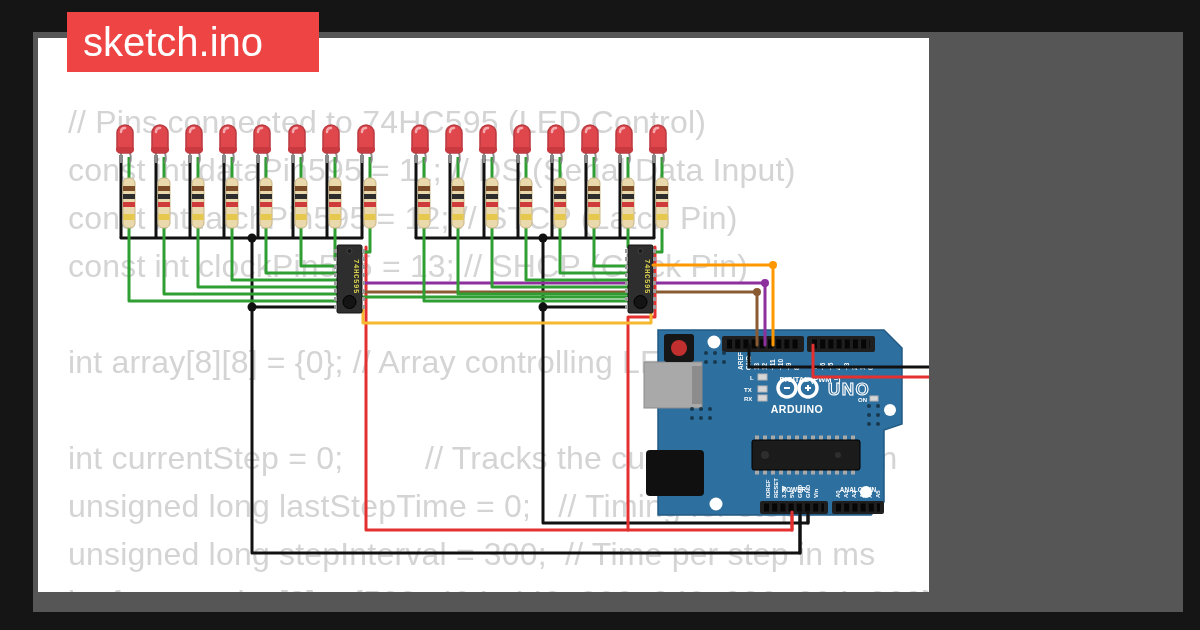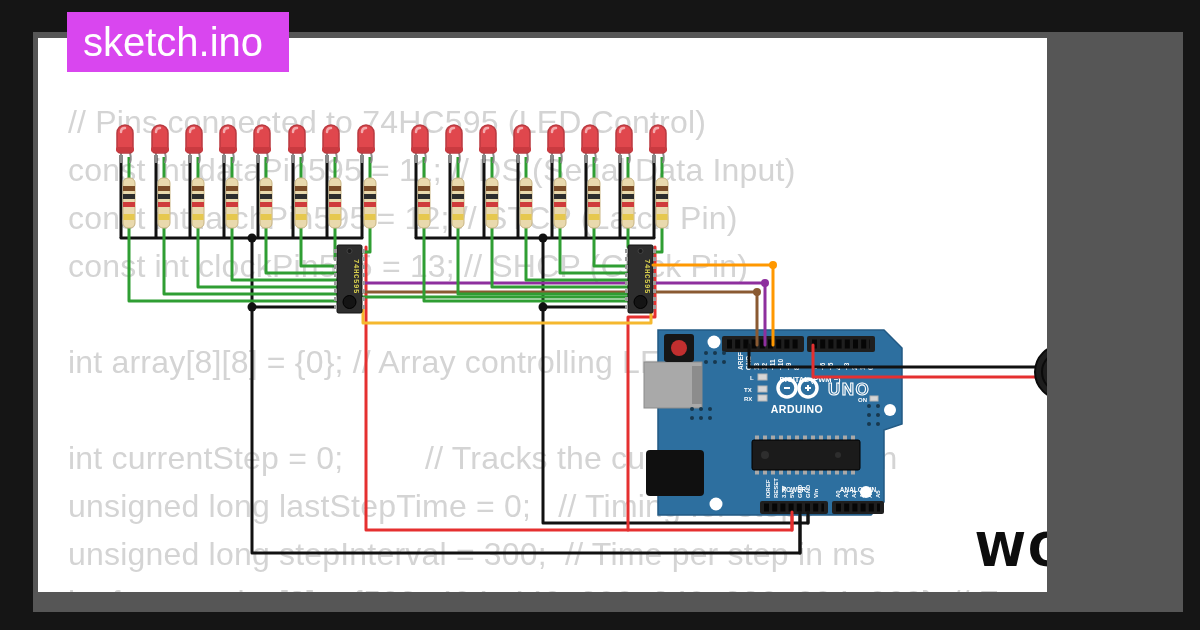--- a/index.html
+++ b/index.html
@@ -1,20 +1,20 @@
 <!DOCTYPE html>
 <html><head>
 <meta charset="utf-8">
 <style>
   html,body{margin:0;padding:0;background:#151515;}
   .stage{position:relative;width:1200px;height:630px;background:#151515;overflow:hidden;
          font-family:"Liberation Sans",sans-serif;}
   .card-frame{position:absolute;left:33px;top:32px;width:1150px;height:580px;background:#565656;}
-  .card{position:absolute;left:38px;top:38px;width:1009px;height:554px;background:#ffffff;overflow:hidden;}
-  .title-box{position:absolute;left:67px;top:12px;width:222px;height:60px;background:#d946ef;z-index:30;}
+  .card{position:absolute;left:38px;top:38px;width:891px;height:554px;background:#ffffff;overflow:hidden;}
+  .title-box{position:absolute;left:67px;top:12px;width:252px;height:60px;background:#ef4444;z-index:30;}
   .title-box .fname{display:block;padding-left:16px;line-height:60px;font-size:40px;color:#ffffff;
          font-family:"Liberation Sans",sans-serif;}
   .code-layer{position:absolute;left:0;top:0;width:100%;height:100%;z-index:1;}
   .code-line{position:absolute;left:30px;white-space:pre;font-size:32px;color:#d4d4d4;
          font-family:"Liberation Sans",sans-serif;letter-spacing:0.2px;}
   .code-line:nth-child(1){top:66px;}
   .code-line:nth-child(2){top:114px;}
   .code-line:nth-child(3){top:162px;}
   .code-line:nth-child(4){top:210px;}
   .code-line:nth-child(5){top:306px;}

